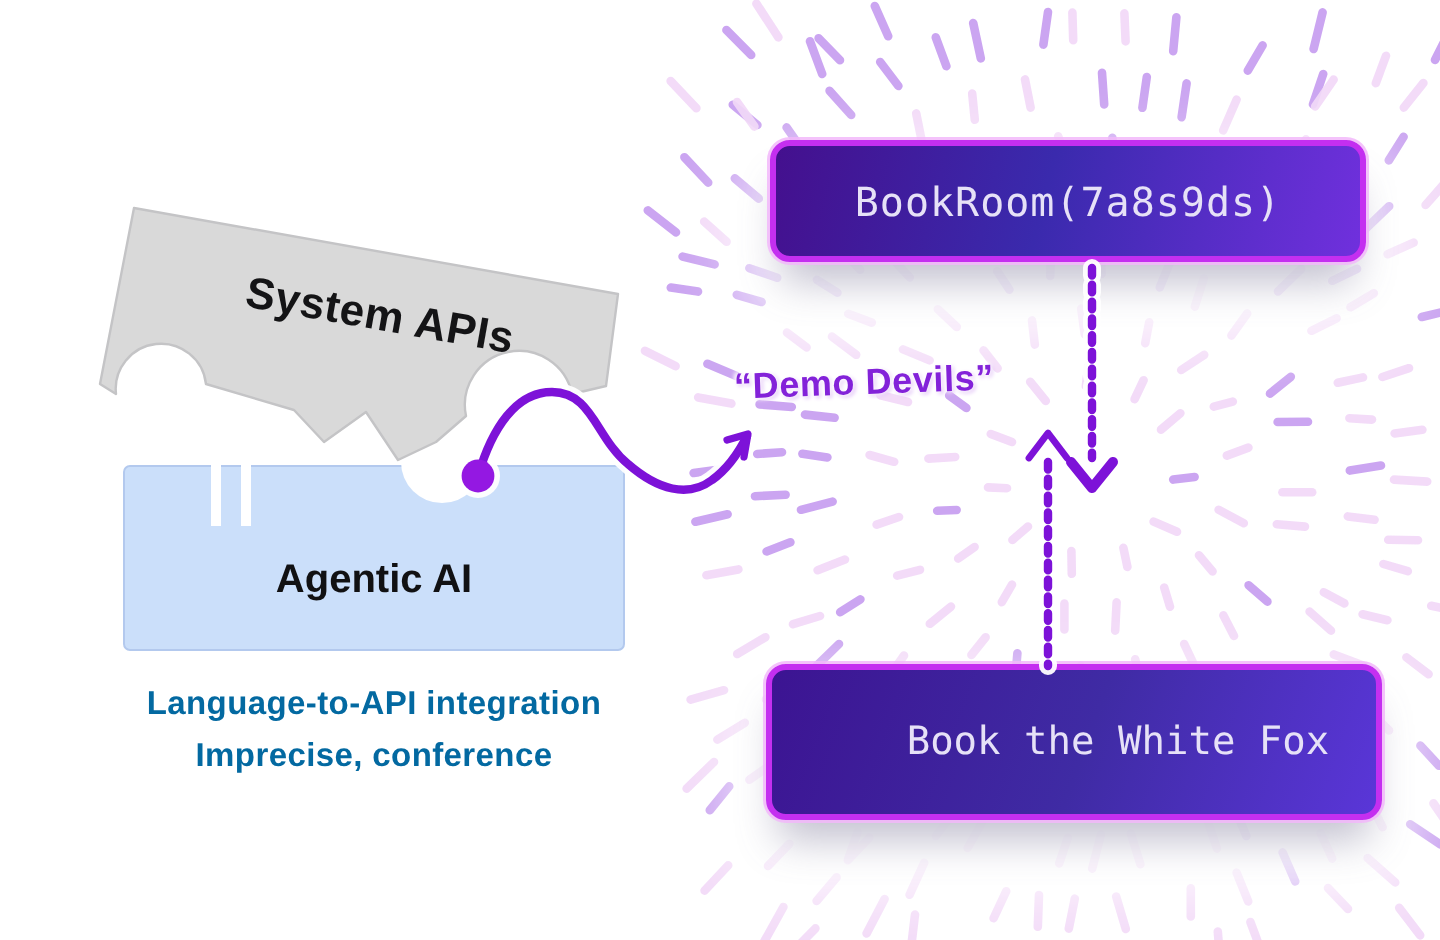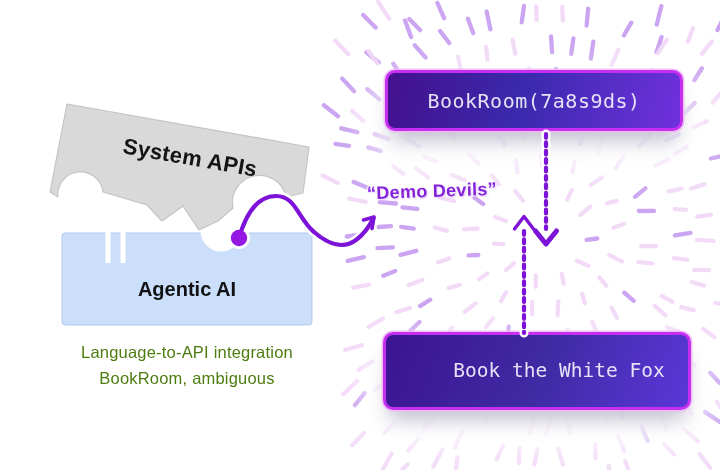--- a/index.html
+++ b/index.html
@@ -7,21 +7,21 @@
     position:relative;width:720px;height:470px;overflow:hidden;
     background:#ffffff;font-family:"Liberation Sans",sans-serif;
   }
   #stage svg.layer{position:absolute;left:0;top:0;width:720px;height:470px;}
   #bg-pattern{z-index:0;}
   #left-diagram{z-index:2;}
   #connectors{z-index:5;pointer-events:none;}
 
   .caption{
     position:absolute;left:12px;top:339px;width:350px;z-index:2;
-    text-align:center;color:#4d7c0f;font-size:16.5px;font-weight:400;
+    text-align:center;color:#0369a1;font-size:16.5px;font-weight:700;
     line-height:26px;letter-spacing:.2px;
   }
 
   .neon-box{
     position:absolute;z-index:4;display:flex;align-items:center;justify-content:center;
     border:3px solid #c42ff0;border-radius:10px;box-sizing:border-box;
     font-family:"DejaVu Sans Mono","Liberation Mono",monospace;
     color:#e6e1f7;text-align:left;
     box-shadow:0 0 0 1.5px rgba(242,183,250,.85),
                0 16px 20px -6px rgba(110,104,140,.42),
@@ -295,21 +295,21 @@
                A27 27 0 0 0 233 208
                L218 221 L199 230 L183 206 L162 221 L147 205 L103 192
                A22.5 22.5 0 0 0 58 197
                L50 192 Z" fill="#d9d9d9" stroke="#c4c4c6" stroke-width="1.2" stroke-linejoin="round"></path>
       <text class="svg-label" x="190" y="165" text-anchor="middle" font-size="22" font-weight="700" fill="#141416" transform="rotate(10 190 158)" letter-spacing="0.3">System APIs</text>
     </g>
   </svg>
 
   <div class="caption">
     <div>Language-to-API integration</div>
-    <div>BookRoom, ambiguous</div>
+    <div>Imprecise, conference</div>
   </div>
 
   <div id="api-call-box" class="neon-box">
     <span>BookRoom(7a8s9ds)</span>
   </div>
   <div id="request-box" class="neon-box">
     <span>
       <span style="display:block">Book the White Fox</span>
     </span>
   </div>

